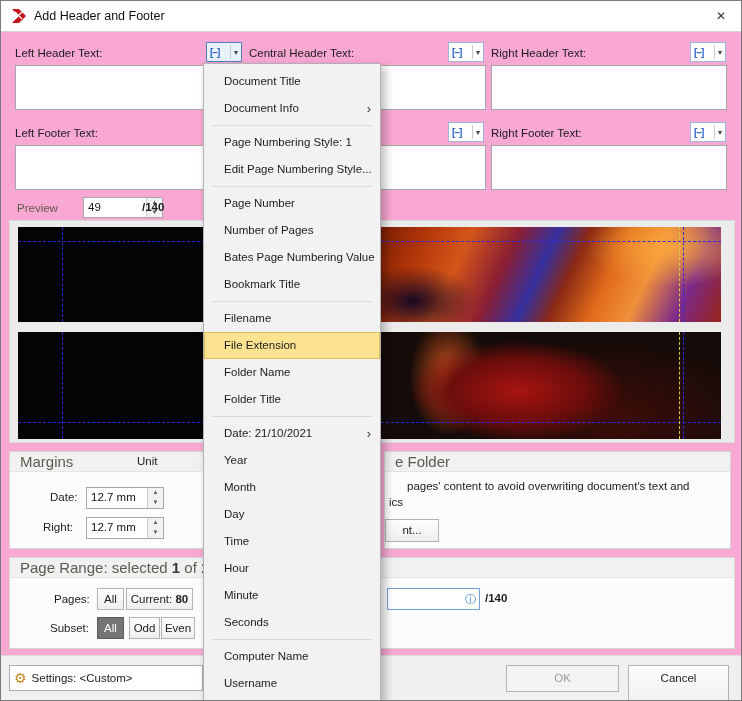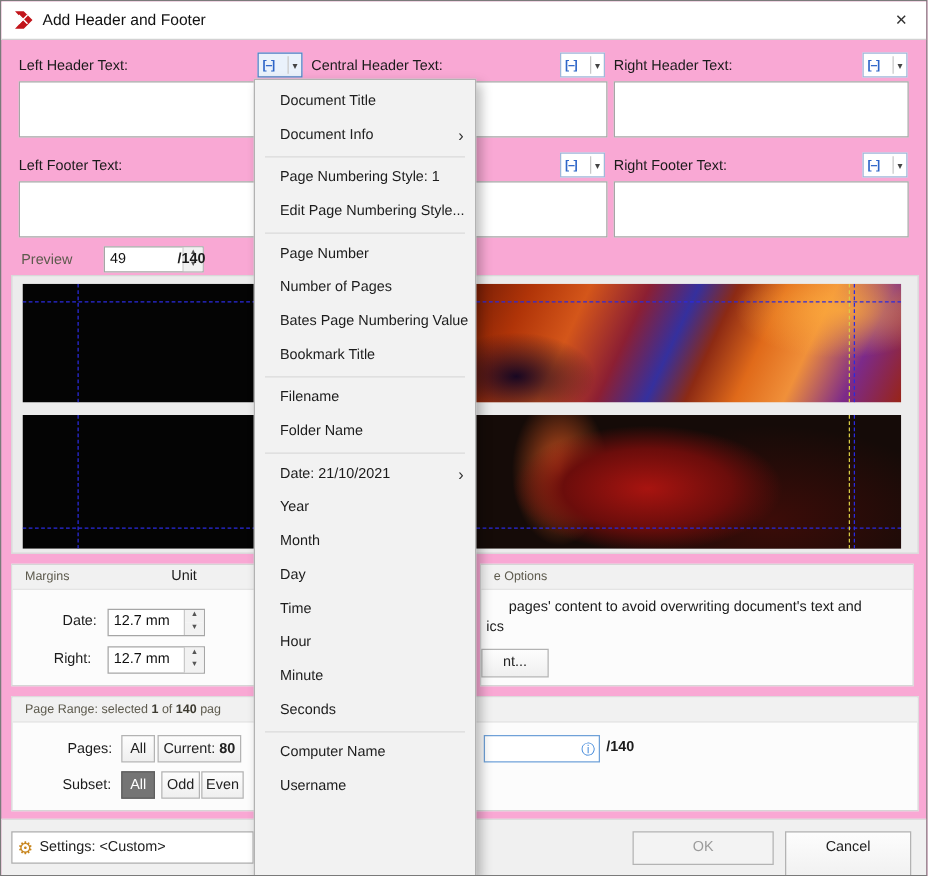--- a/index.html
+++ b/index.html
@@ -18,21 +18,21 @@
   .macro .mi{color:#2f66c8;font-weight:bold;font-size:10px;padding:0 2px 0 3px;letter-spacing:-1px;}
   .macro .dv{width:1px;height:14px;background:#c9c9c9;margin-left:auto;}
   .macro .ch{font-size:8px;padding:0 3px;color:#444;}
   
   .spin{position:absolute;border:1px solid #a6a6a6;background:#fff;box-sizing:border-box;display:flex;}
   .spin .val{flex:1;font-size:11.5px;padding:1px 4px;line-height:17px;color:#111;}
   .spin .btns{width:15px;border-left:1px solid #c9c9c9;display:flex;flex-direction:column;}
   .spin .btns span{flex:1;font-size:6px;line-height:9px;text-align:center;background:#f2f2f2;color:#555;cursor:pointer;}
   
   .group{position:absolute;border:1px solid #d6d6d6;background:#fcfcfc;box-sizing:border-box;}
-  .ghead{height:19px;background:#f1f1f1;border-bottom:1px solid #e4e4e4;font-size:10px;color:#5d5a4d;line-height:19px;padding-left:10px;white-space:nowrap;overflow:hidden;}
+  .ghead{height:19px;background:#f1f1f1;border-bottom:1px solid #e4e4e4;font-size:15px;color:#5d5a4d;line-height:19px;padding-left:10px;white-space:nowrap;overflow:hidden;}
   .ghead b{color:#3c3a30;}
   
   .btn{position:absolute;border:1px solid #b3b3b3;background:linear-gradient(#fdfdfd,#efefef);font-size:11.5px;color:#222;text-align:center;box-sizing:border-box;cursor:pointer;}
   .btn.sel{background:#757575;color:#fff;border-color:#5e5e5e;}
   .btn.disabled{color:#9b9b9b;background:#f3f3f3;cursor:default;}
   
   .pv{position:absolute;left:8px;top:219px;width:726px;height:223px;background:#ececec;border:1px solid #d8d8d8;box-sizing:border-box;}
   .strip{position:absolute;overflow:hidden;}
   .page{position:absolute;top:0;bottom:0;overflow:hidden;}
   .pg-black{background:#040404;}
@@ -185,21 +185,21 @@
       <span class="val">12.7 mm</span>
       <span class="btns">
           <span>▲</span>
           <span>▼</span>
         </span>
     </div>
     <span class="lbl" style="left:162px;top:69px;padding-left:48px;">Bot</span>
   </div>
 
   <div class="group" style="left:383px;top:450px;width:347px;height:98px;">
-    <div class="ghead">e Options</div>
+    <div class="ghead">e Folder</div>
     <span class="lbl" style="left:22px;top:28px;">pages' content to avoid overwriting document's text and</span>
     <span class="lbl" style="left:4px;top:44px;">ics</span>
     <div class="btn" style="left:0px;top:67px;width:54px;height:23px;line-height:21px;">nt...</div>
   </div>
 
   <div class="group" style="left:8px;top:556px;width:726px;height:92px;">
     <div class="ghead"><span>Page Range: selected </span><b>1</b><span> of </span><b>140</b><span> pag</span></div>
     <span class="lbl" style="left:44px;top:35px;">Pages:</span>
     <div class="btn" style="left:87px;top:30px;width:27px;height:22px;line-height:20px;">All</div>
     <div class="btn" style="left:116px;top:30px;width:67px;height:22px;line-height:20px;"><span>Current:</span> <b>80</b></div>
@@ -228,21 +228,23 @@
     <div class="msep"></div>
     <div class="mitem"><span>Page Numbering Style: 1</span></div>
     <div class="mitem"><span>Edit Page Numbering Style...</span></div>
     <div class="msep"></div>
     <div class="mitem"><span>Page Number</span></div>
     <div class="mitem"><span>Number of Pages</span></div>
     <div class="mitem"><span>Bates Page Numbering Value</span></div>
     <div class="mitem"><span>Bookmark Title</span></div>
     <div class="msep"></div>
     <div class="mitem"><span>Filename</span></div>
+    <div class="mitem hl"><span>File Extension</span></div>
     <div class="mitem"><span>Folder Name</span></div>
+    <div class="mitem"><span>Folder Title</span></div>
     <div class="msep"></div>
     <div class="mitem"><span>Date: 21/10/2021</span><span class="arr">›</span></div>
     <div class="mitem"><span>Year</span></div>
     <div class="mitem"><span>Month</span></div>
     <div class="mitem"><span>Day</span></div>
     <div class="mitem"><span>Time</span></div>
     <div class="mitem"><span>Hour</span></div>
     <div class="mitem"><span>Minute</span></div>
     <div class="mitem"><span>Seconds</span></div>
     <div class="msep"></div>

